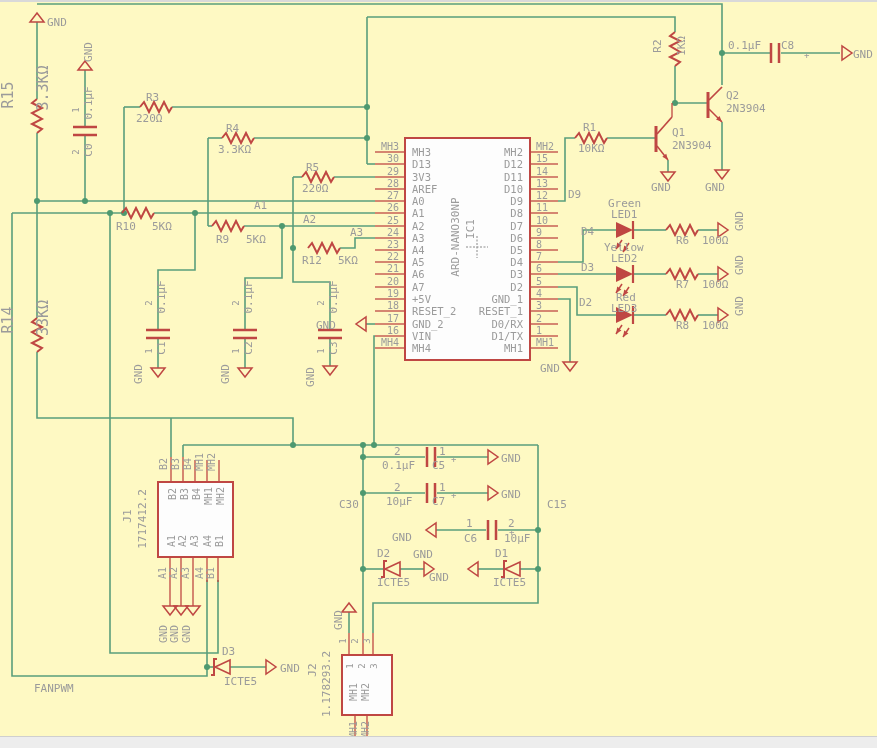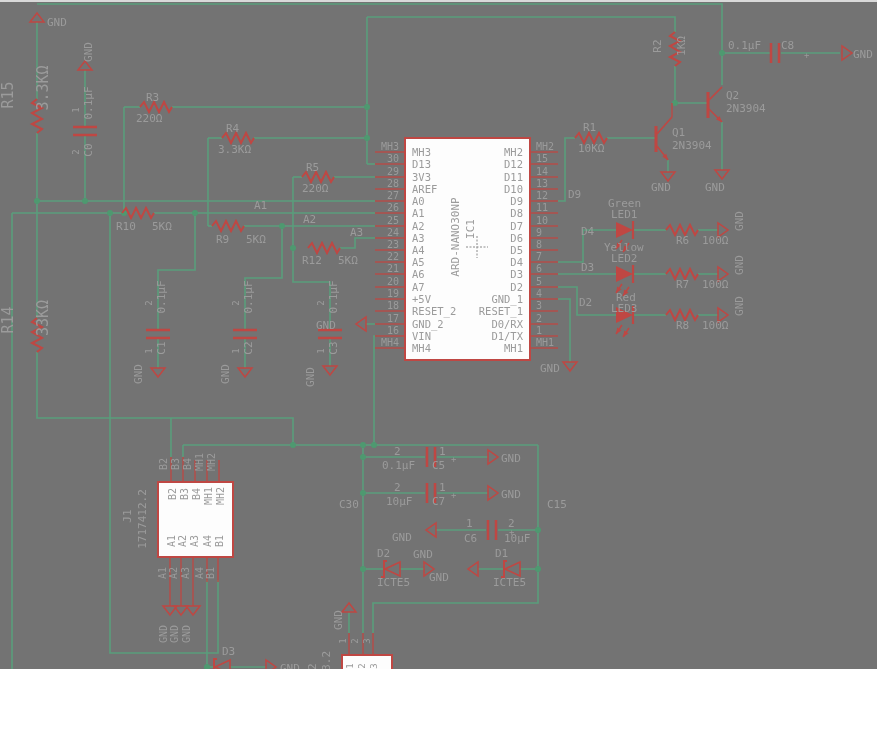--- a/index.html
+++ b/index.html
@@ -1,16 +1,16 @@
 <!DOCTYPE html>
 <html><head>
 <meta charset="utf-8">
 <style>
   html,body{margin:0;padding:0;background:#fff;}
-  #stage{position:relative;width:877px;height:669px;background:#737373;overflow:hidden;
+  #stage{position:relative;width:877px;height:748px;background:#fef9c3;overflow:hidden;
          font-family:"DejaVu Sans Mono","Liberation Mono",monospace;}
   #schematic-svg{position:absolute;left:0;top:0;}
   .top-frame{position:absolute;left:0;top:0;width:877px;height:2px;background:#d9d9d9;}
   .bottom-strip{position:absolute;left:0;top:736px;width:877px;height:12px;background:#ededed;border-top:1px solid #cfcfcf;}
   text{font-family:"DejaVu Sans Mono","Liberation Mono",monospace;}
 </style>
 </head>
 <body>
 
 <div id="stage">

